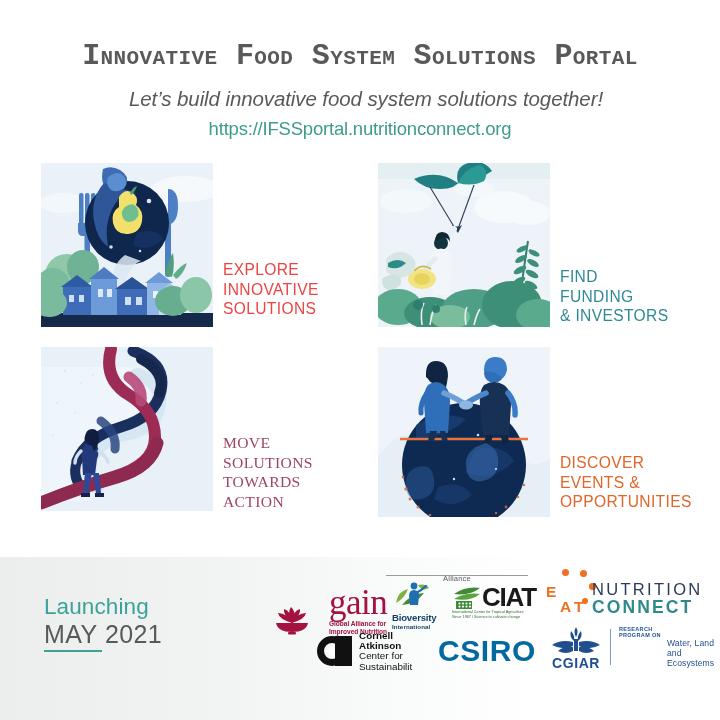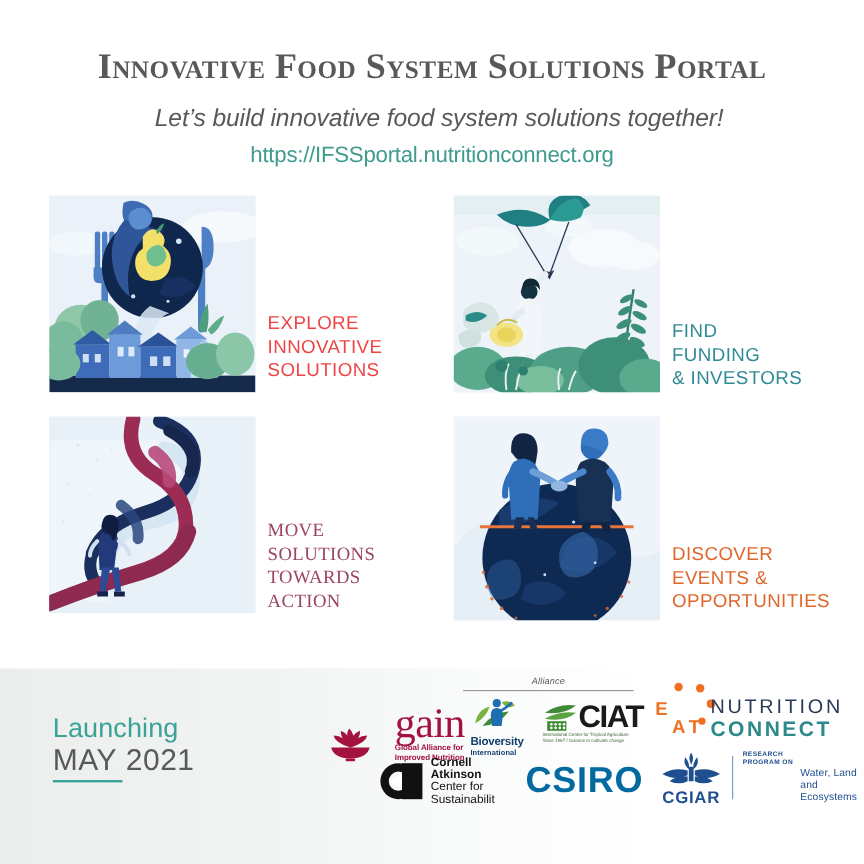--- a/index.html
+++ b/index.html
@@ -12,21 +12,21 @@
   #stage {
     position: relative;
     width: 720px; height: 720px;
     background: #ffffff;
   }
 
   
   .title {
     position: absolute; left: 0; top: 39px; width: 720px;
     text-align: center;
-    font-family: Liberation Serif, serif;
+    font-family: Liberation Mono, monospace;
     font-weight: bold;
     font-size: 30px;
     letter-spacing: 0.4px;
     color: #58595b;
     font-variant: small-caps;
     white-space: nowrap;
   }
   .tagline {
     position: absolute; left: 0; top: 87px; width: 720px;
     text-align: center;
@@ -480,21 +480,21 @@
           </g>
         </svg>
         <div style="margin-left:4px;">
           <div class="gain-word">gain</div>
           <div class="gain-sub">Global Alliance for</div>
           <div class="gain-sub">Improved Nutrition</div>
         </div>
       </div>
     </div>
 
-    <div class="alliance-label" style="left:108px; top:0px;font-style:italic;">Alliance</div>
+    <div class="alliance-label" style="left:108px; top:11px;">Alliance</div>
     <div class="alliance-rule" style="left:112px; top:12px; width:142px;"></div>
 
     <div class="logo" style="left:118px; top:18px;">
       <svg width="42" height="28" viewBox="0 0 42 28">
         <path d="M4 22 q2 -12 12 -14 q-3 9 -12 14 z" fill="#7cb242"></path>
         <path d="M10 24 q10 -12 22 -12 q-8 11 -22 12 z" fill="#3f8a34"></path>
         <path d="M26 4 q8 -2 11 3 q-7 4 -11 -3 z" fill="#7cb242"></path>
         <circle cx="22" cy="5" r="3.4" fill="#1f6fb0"></circle>
         <path d="M22 9 q5 0 5 6 l-1 9 h-8 l-1 -9 q0 -6 5 -6 z" fill="#1f6fb0"></path>
         <path d="M24 12 q6 -3 10 -7" stroke="#1f6fb0" stroke-width="2.2" fill="none" stroke-linecap="round"></path>

